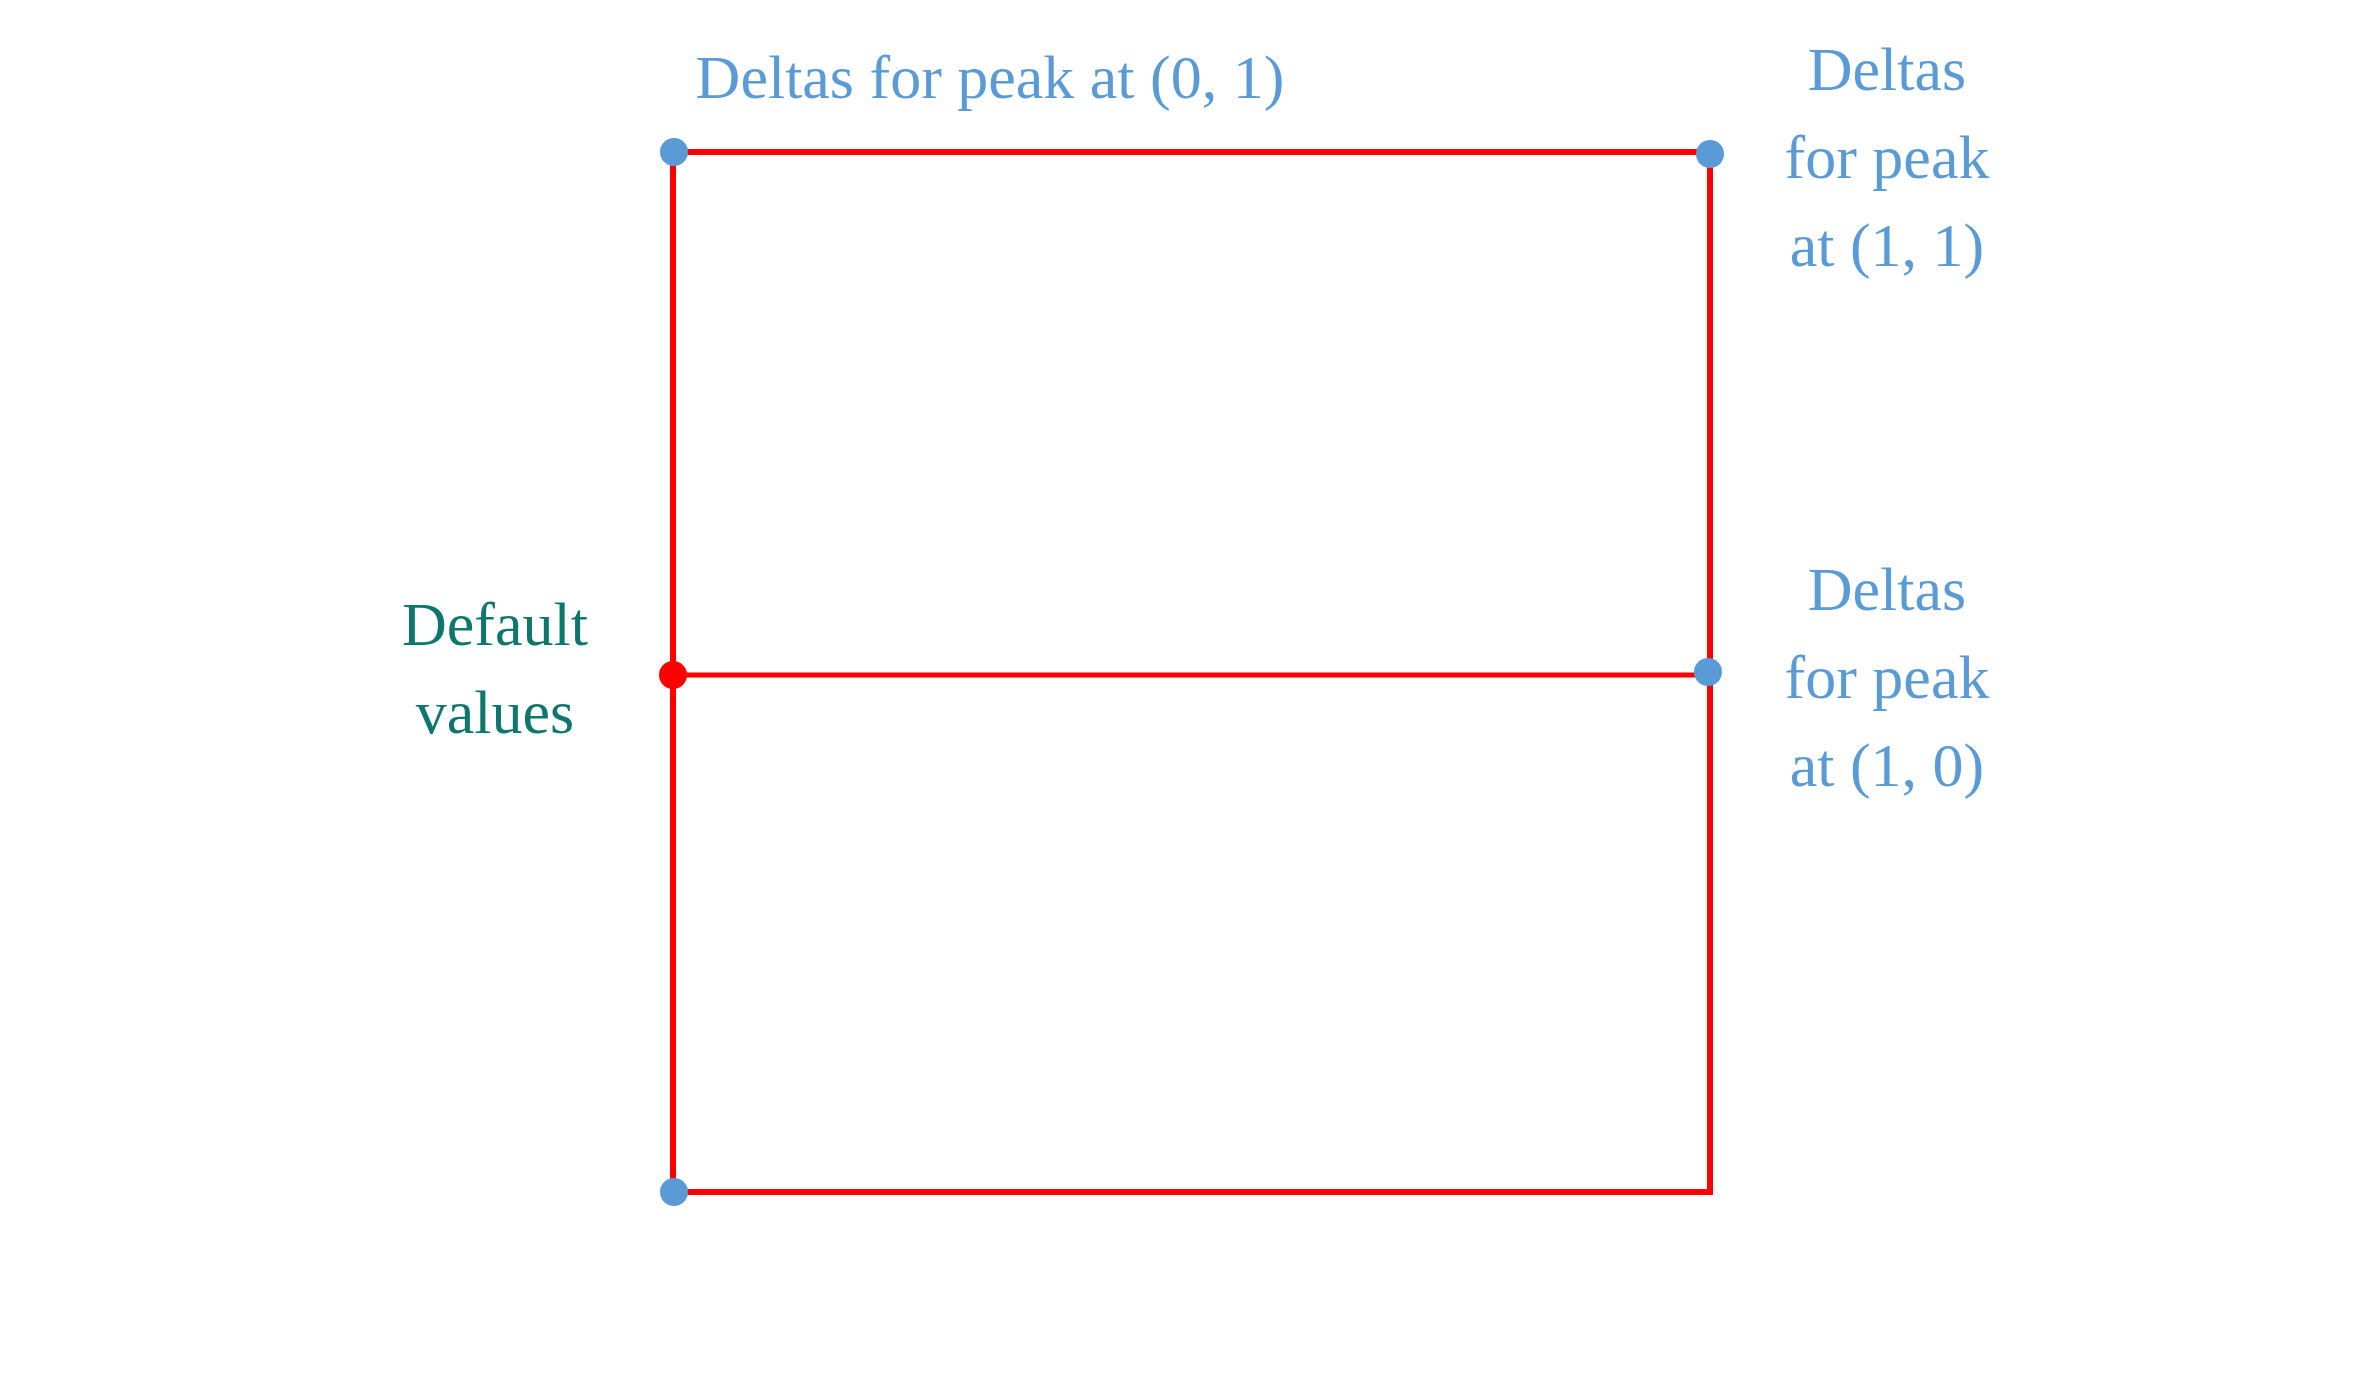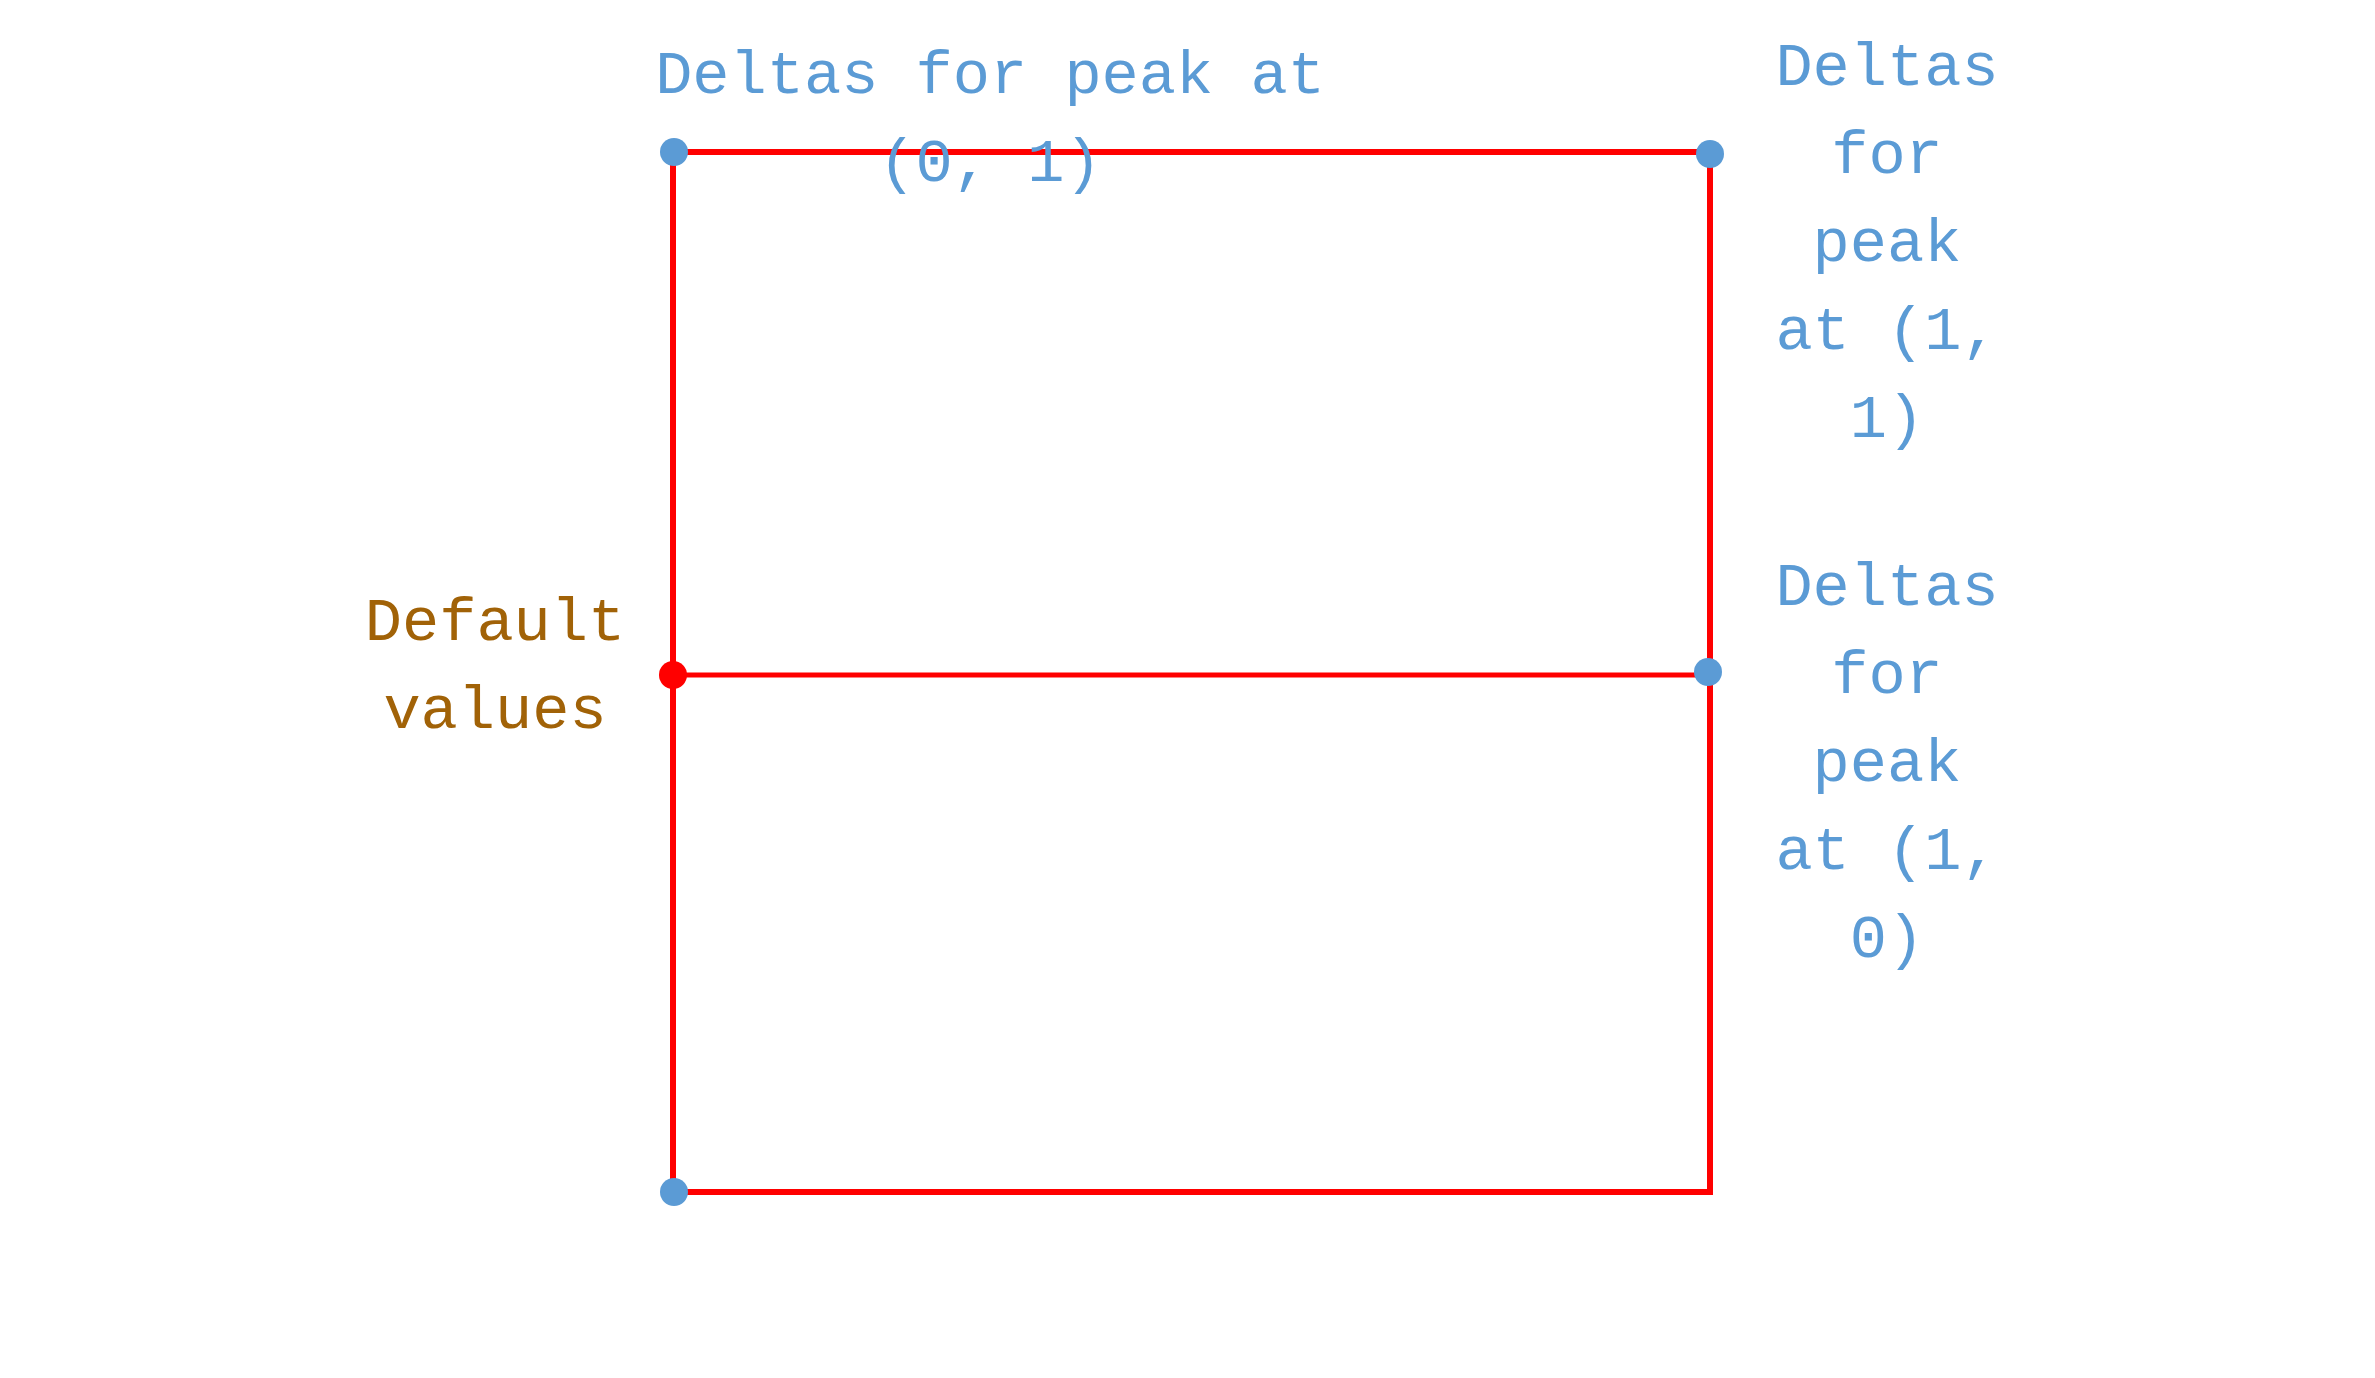--- a/index.html
+++ b/index.html
@@ -21,27 +21,27 @@
     position: absolute;
     left: 0;
     top: 0;
     width: 2375px;
     height: 1378px;
   }
 
   
   .label {
     position: absolute;
-    font-family: Liberation Mono, monospace;
+    font-family: Liberation Serif, serif;
     font-weight: 400;
     line-height: 1.42;
     white-space: pre-line;
   }
   .label-blue { color: #5B9BD5; }
-  .label-red  { color: #a16207; }
+  .label-red  { color: #0f766e; }
 
   .lbl-top {
     left: 640px;
     top: 33px;
     width: 700px;
     font-size: 62px;
     text-align: center;
   }
   .lbl-right-top {
     left: 1762px;

